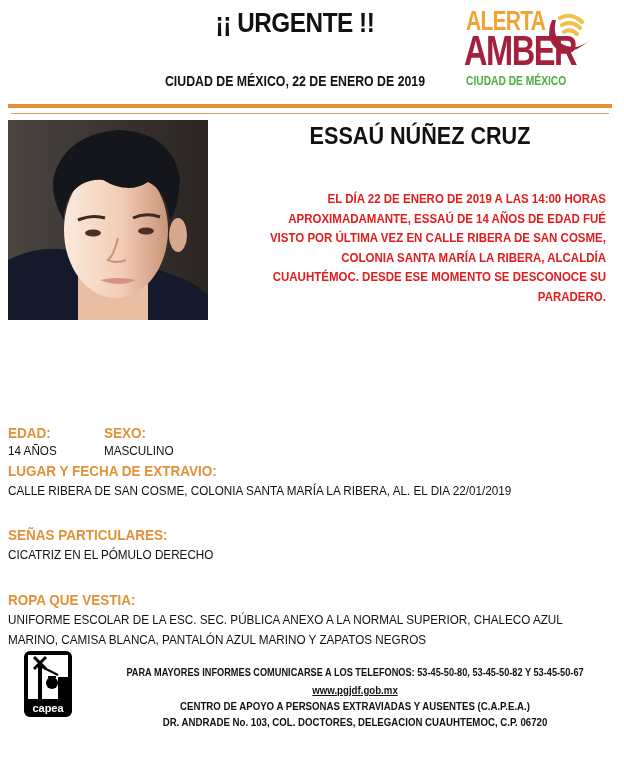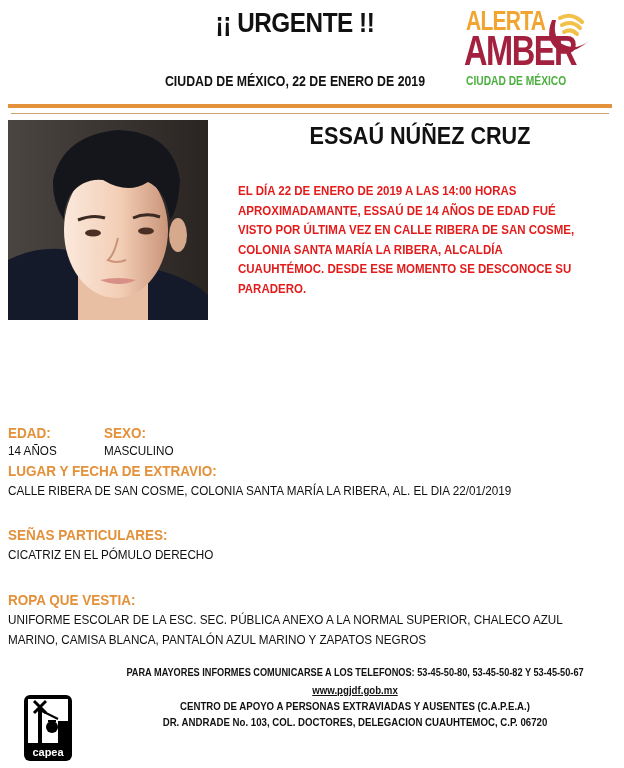--- a/index.html
+++ b/index.html
@@ -39,40 +39,40 @@
     .photo {
       left: 8px; top: 120px; width: 200px; height: 200px; overflow: hidden;
       background: #2f2a27;
     }
 
     .person-name {
       left: 230px; top: 122px; width: 380px; text-align: center;
       font-size: 24px; font-weight: bold; transform: scaleX(0.9); transform-origin: center;
     }
     .description {
-      left: 222px; top: 182px; width: 400px; text-align: left;
+      left: 222px; top: 190px; width: 400px; text-align: right;
       font-size: 12.5px; font-weight: bold; line-height: 19.5px;
     }
     .description span { display: block; white-space: nowrap; transform: scaleX(0.92); transform-origin: center; }
 
     .label {
       font-size: 15px; font-weight: bold; white-space: nowrap;
       transform: scaleX(0.9); transform-origin: left;
     }
     .value {
       font-size: 13px; white-space: nowrap; transform: scaleX(0.9); transform-origin: left;
     }
 
     .footer-text {
       left: 90px; width: 530px; text-align: center; font-size: 10.5px; font-weight: bold;
       white-space: nowrap; transform: scaleX(0.92); transform-origin: center;
     }
     .footer-link { text-decoration: underline; color: #111; }
 
-    .capea { left: 24px; top: 651px; width: 68px; height: 66px; margin-top: 44px; }
+    .capea { left: 24px; top: 651px; width: 68px; height: 66px; }
   </style>
 </head>
 <body>
 
 <div class="abs title-urgente">¡¡ URGENTE !!</div>
 <div class="abs city-date">CIUDAD DE MÉXICO, 22 DE ENERO DE 2019</div>
 
 <div class="abs logo-amber">
   <div class="alerta" style="color:#f2a431">ALERTA</div>
   <svg width="60" height="66" viewBox="0 0 60 66">

